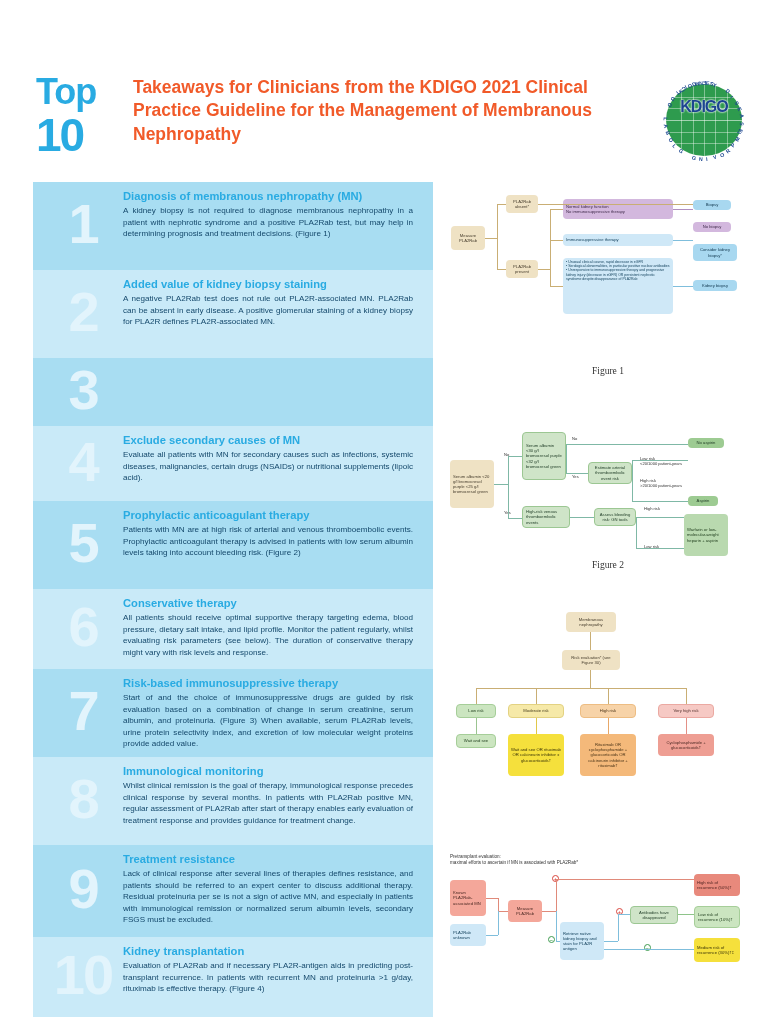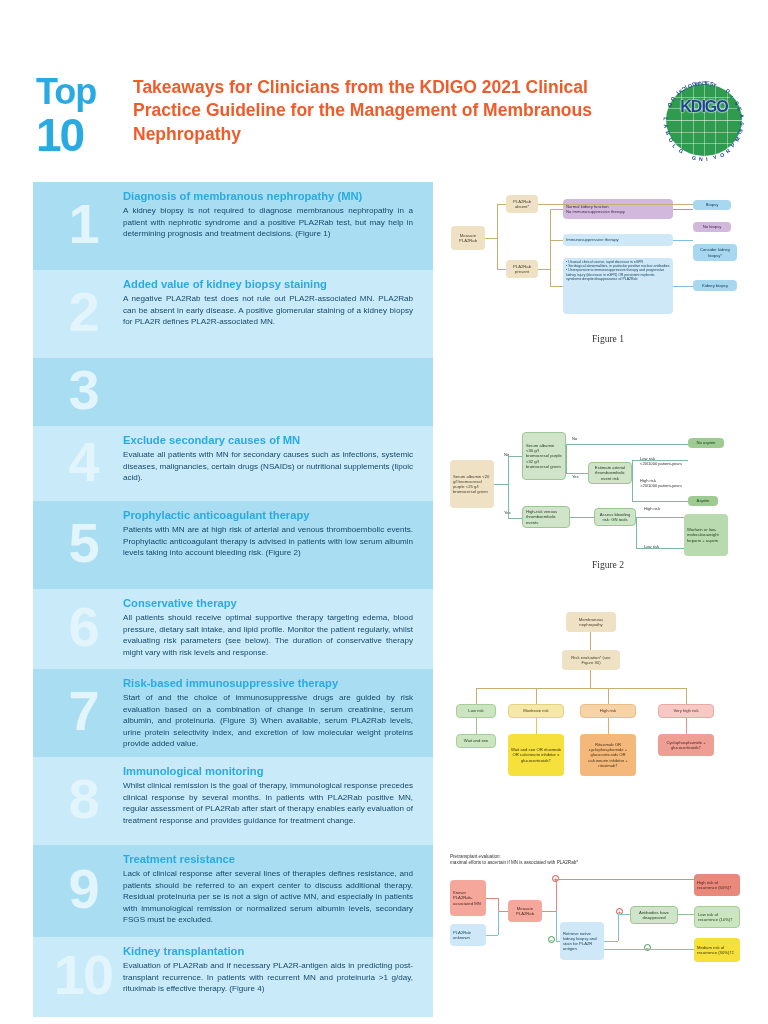--- a/index.html
+++ b/index.html
@@ -255,21 +255,21 @@
       <div class="ln" style="left:49px;top:87px;width:9px;height:1px;background:#C9AE74;"></div>
       <div class="ln" style="left:90px;top:22px;width:155px;height:1px;background:#C9AE74;"></div>
       <div class="ln" style="left:90px;top:87px;width:12px;height:1px;background:#C9AE74;"></div>
       <div class="ln" style="left:102px;top:27px;width:1px;height:77px;background:#C9AE74;"></div>
       <div class="ln" style="left:102px;top:27px;width:13px;height:1px;background:#C9AE74;"></div>
       <div class="ln" style="left:102px;top:58px;width:13px;height:1px;background:#C9AE74;"></div>
       <div class="ln" style="left:102px;top:104px;width:13px;height:1px;background:#C9AE74;"></div>
       <div class="ln" style="left:225px;top:27px;width:20px;height:1px;background:#B08FC0;"></div>
       <div class="ln" style="left:225px;top:58px;width:20px;height:1px;background:#7FBEDC;"></div>
       <div class="ln" style="left:225px;top:104px;width:20px;height:1px;background:#7FBEDC;"></div>
-      <div class="fig-cap" style="top:152px;">Figure 1</div>
+      <div class="fig-cap" style="top:184px;">Figure 1</div>
     </div>
 
     <div class="fig" style="top:248px;height:160px;">
       <div class="node n-tan lt" style="left:2px;top:30px;width:44px;height:48px;">Serum albumin &lt;20 g/l bromocresol purple &lt;25 g/l bromocresol green</div>
       <div class="node n-green lt" style="left:74px;top:2px;width:44px;height:48px;">Serum albumin &lt;30 g/l bromocresol purple &lt;32 g/l bromocresol green</div>
       <div class="node n-green" style="left:140px;top:32px;width:44px;height:22px;">Estimate arterial thromboembolic event risk</div>
       <div class="node n-green lt" style="left:74px;top:76px;width:48px;height:22px;">High-risk venous thromboembolic events</div>
       <div class="node n-green" style="left:146px;top:78px;width:42px;height:18px;">Assess bleeding risk: GN tools</div>
 
       <div class="node n-greenD" style="left:240px;top:8px;width:36px;height:10px;">No aspirin</div>

